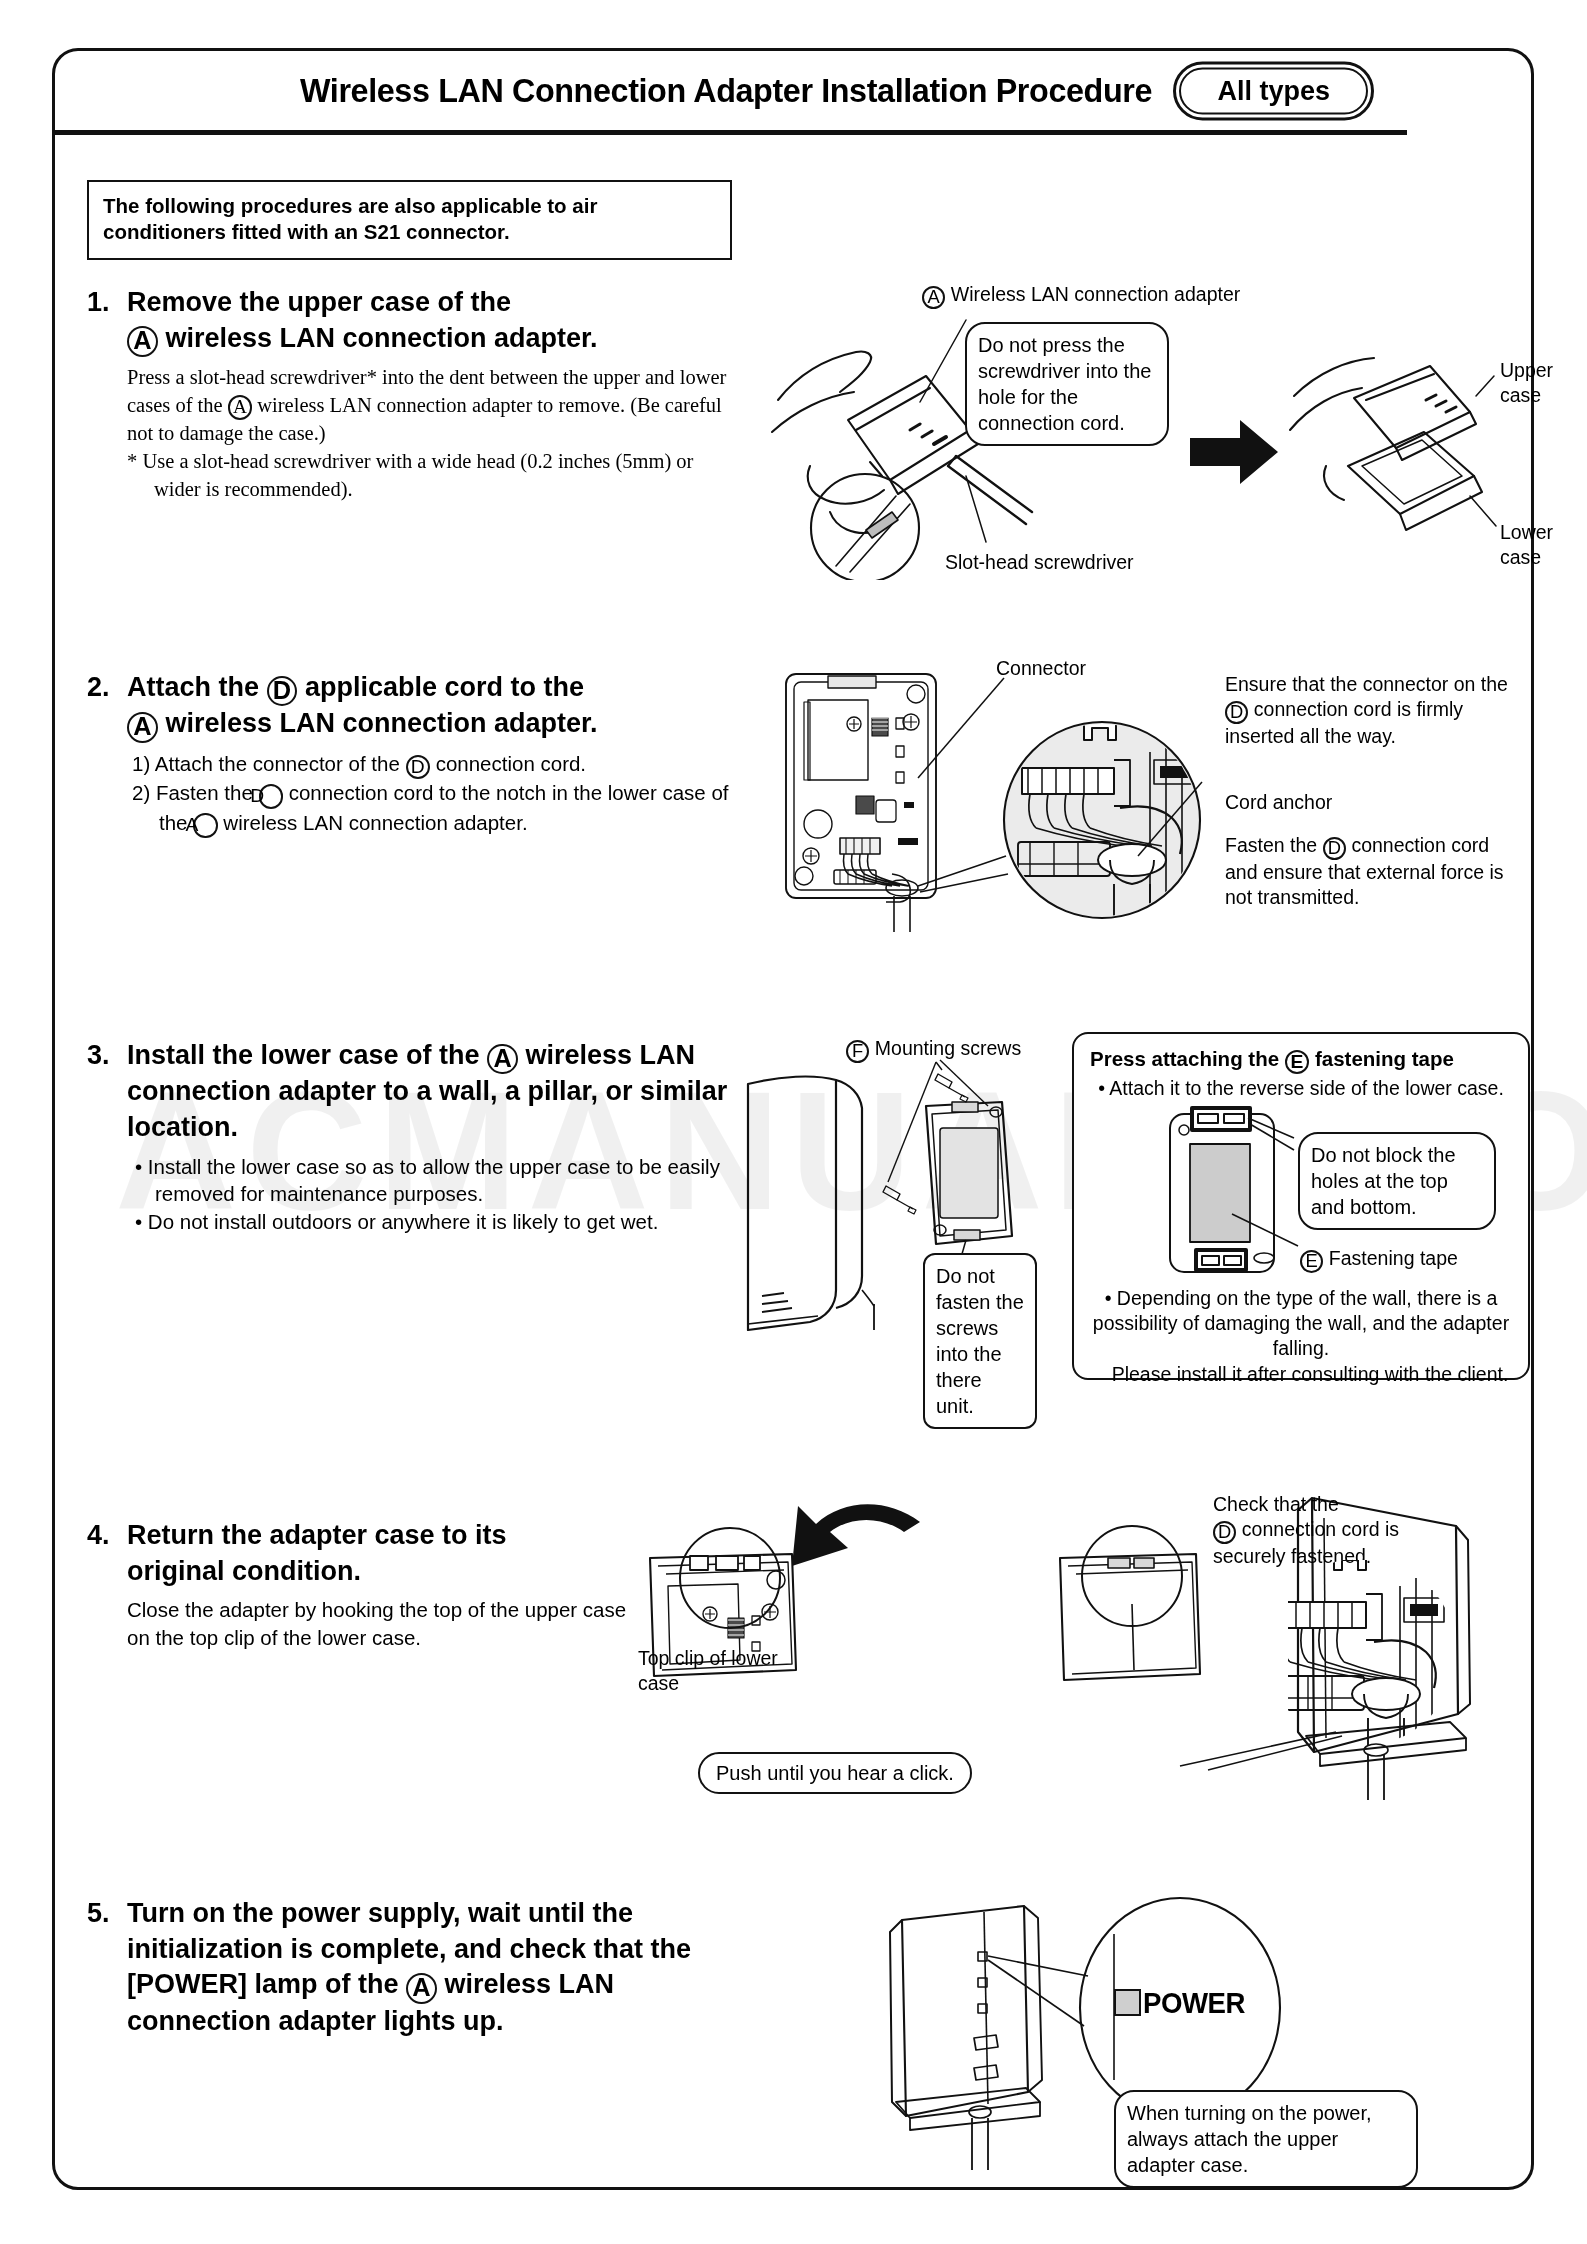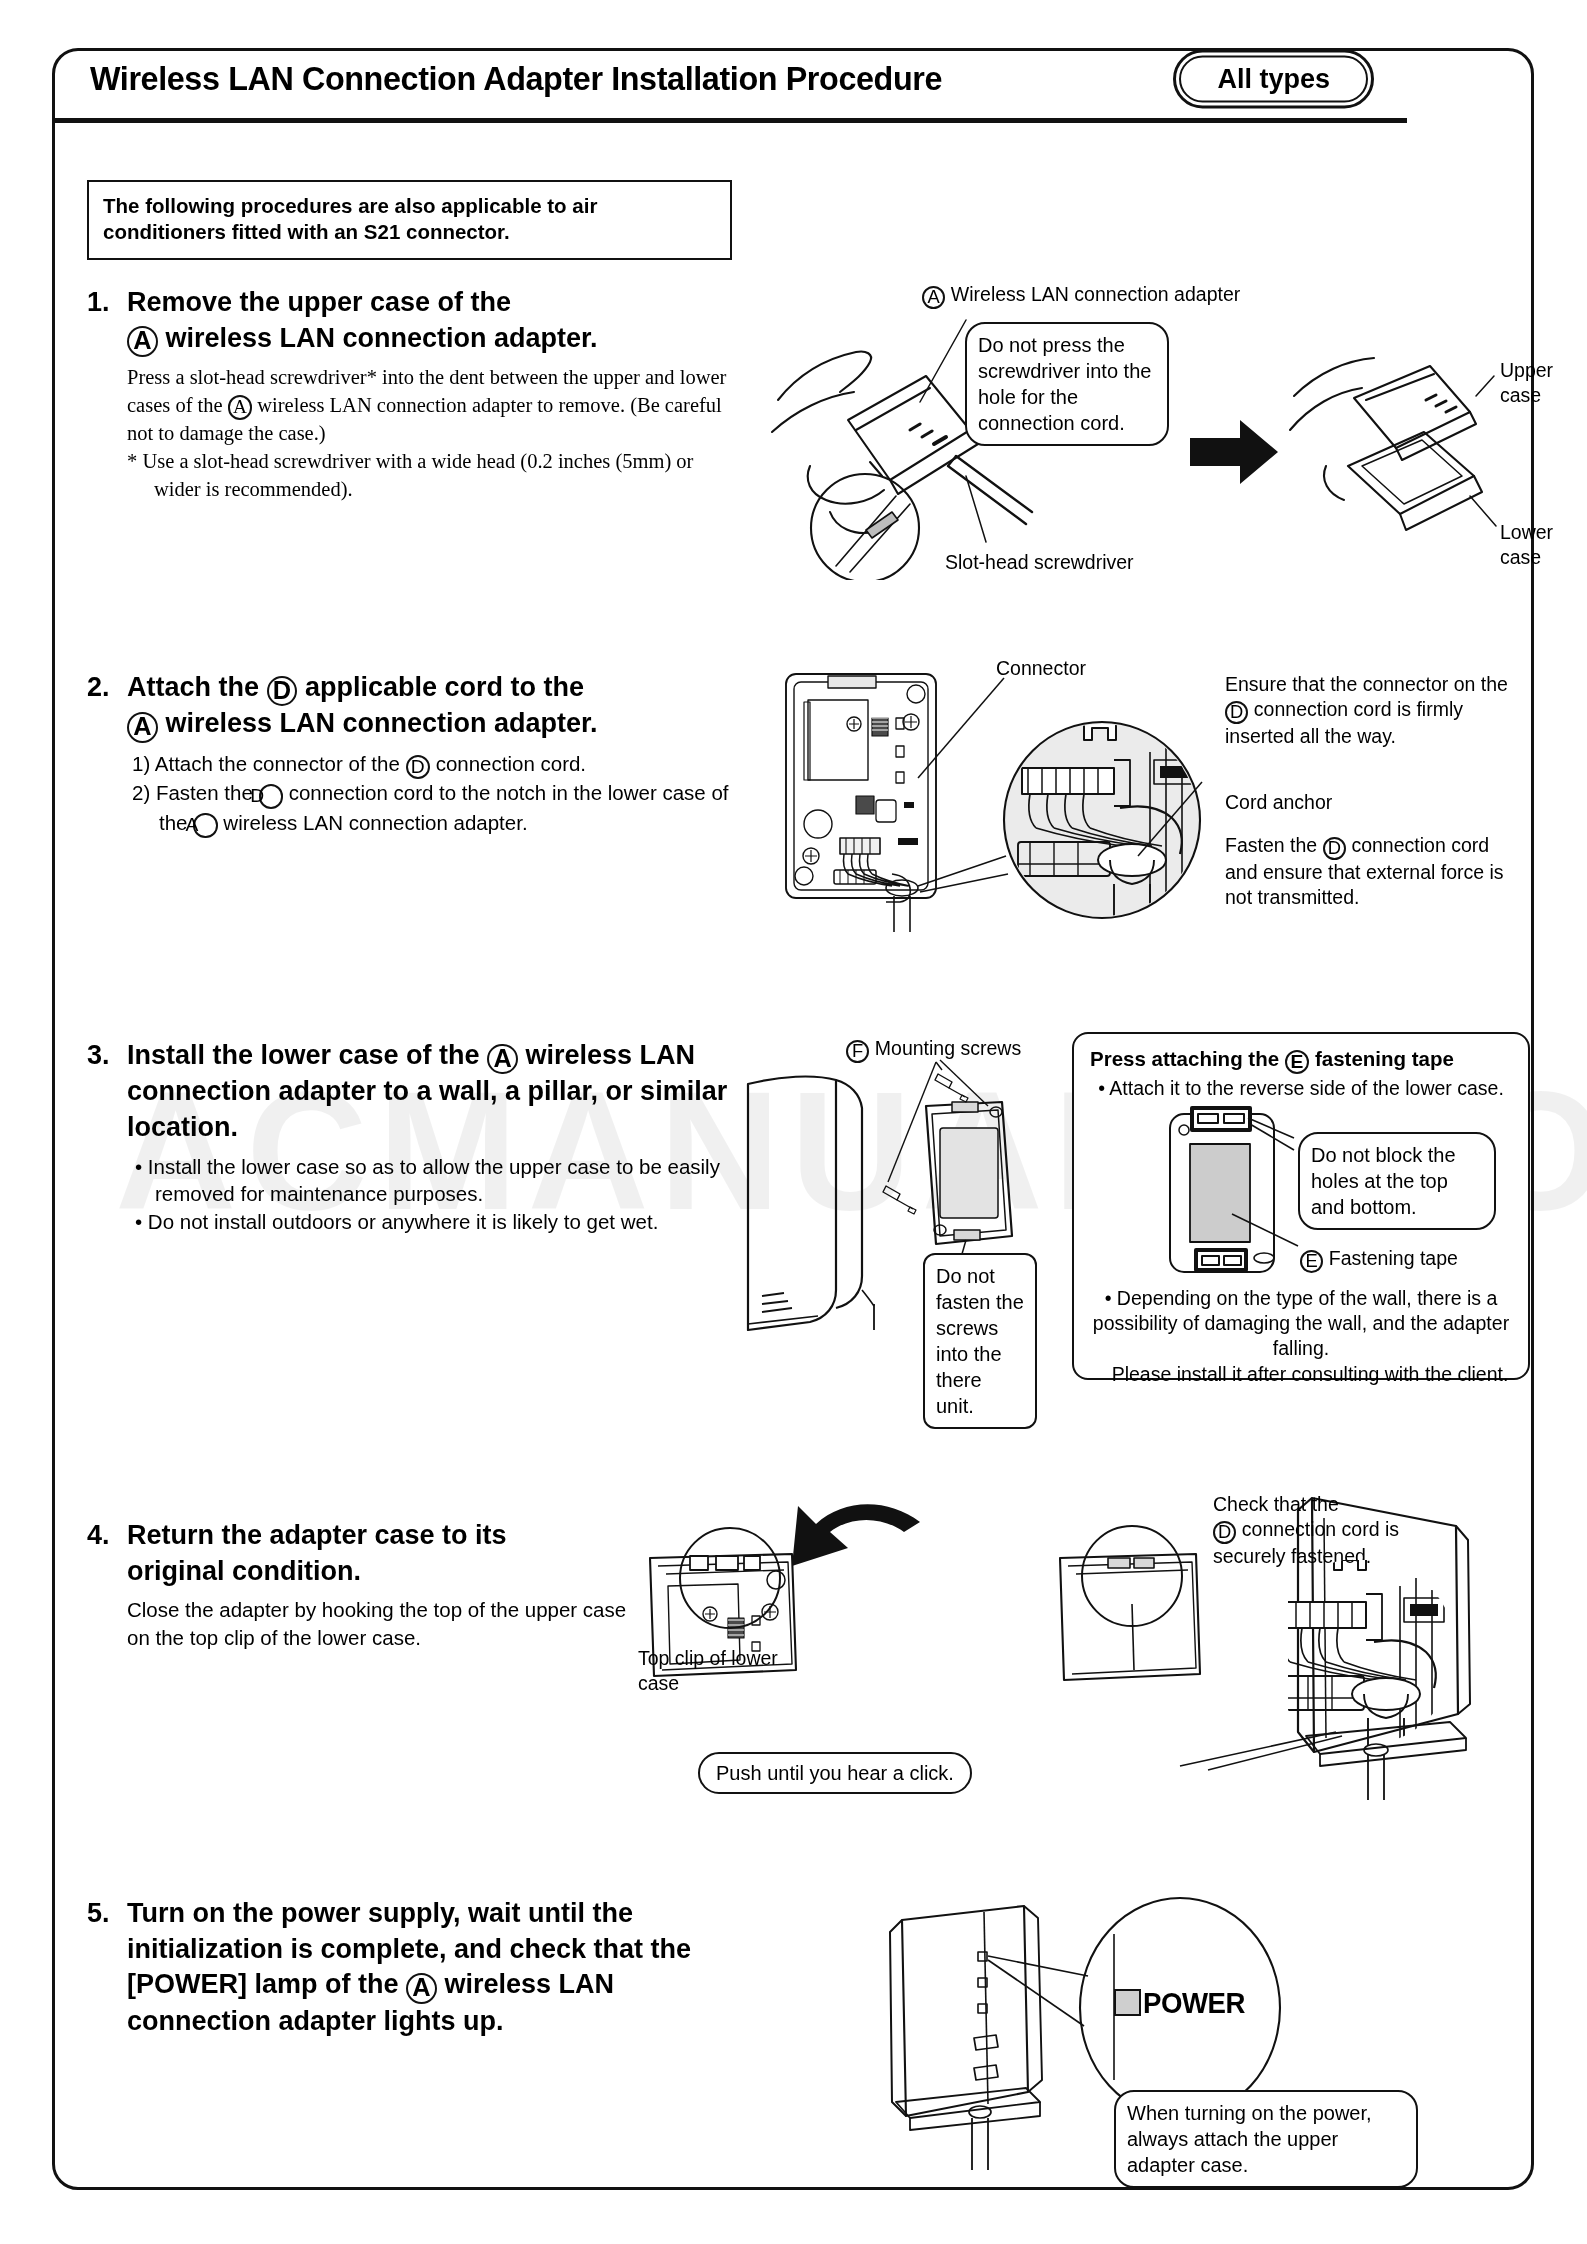--- a/index.html
+++ b/index.html
@@ -33,25 +33,25 @@
     color:#000;
     opacity:0.055;
     white-space:nowrap;
     pointer-events:none;
     font-family:"Liberation Sans", sans-serif;
   }
 
   
   .header{
     position:absolute;
-    left:55px; top:39px;
+    left:55px; top:51px;
     width:1352px; height:84px;
     box-sizing:border-box;
     border-bottom:5px solid #111;
-    display:flex; align-items:center;
+    display:flex; align-items:center;justify-content:center;
   }
   .header-title{
     margin-left:35px;
     font-size:34px;
     font-weight:bold;
     letter-spacing:-0.4px;
     transform:scaleX(0.95);
     transform-origin:left center;
     white-space:nowrap;
   }

